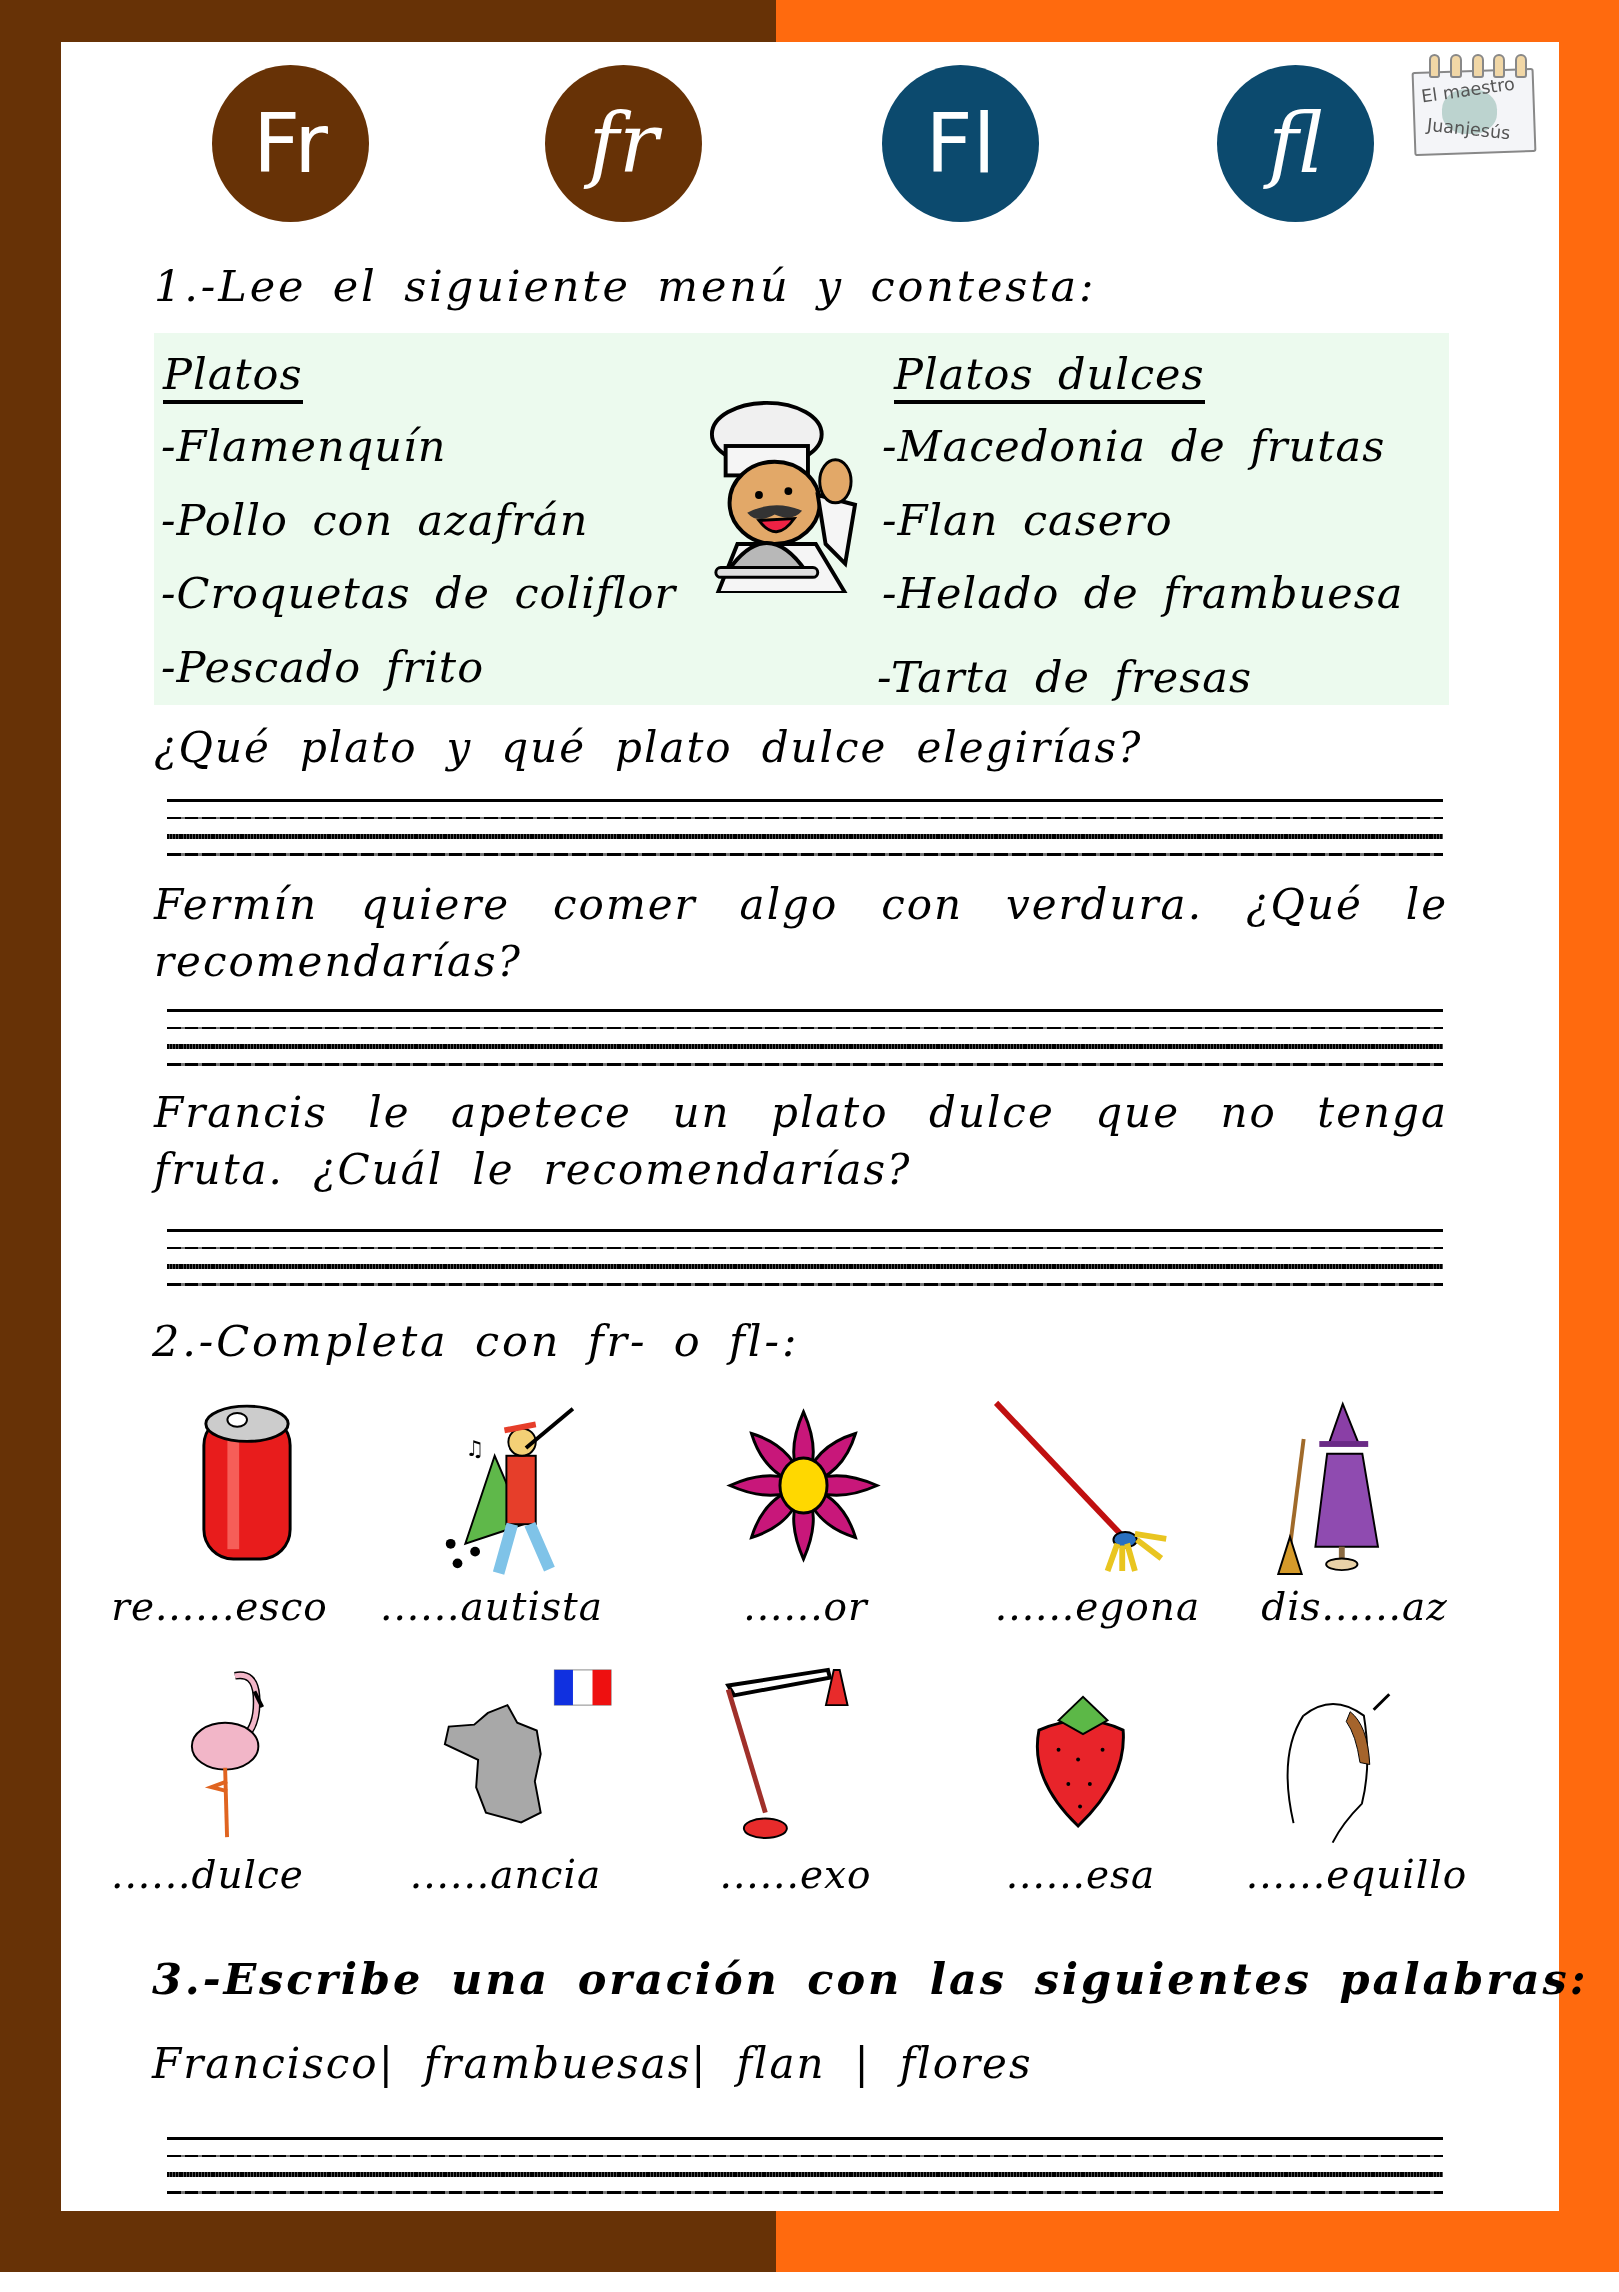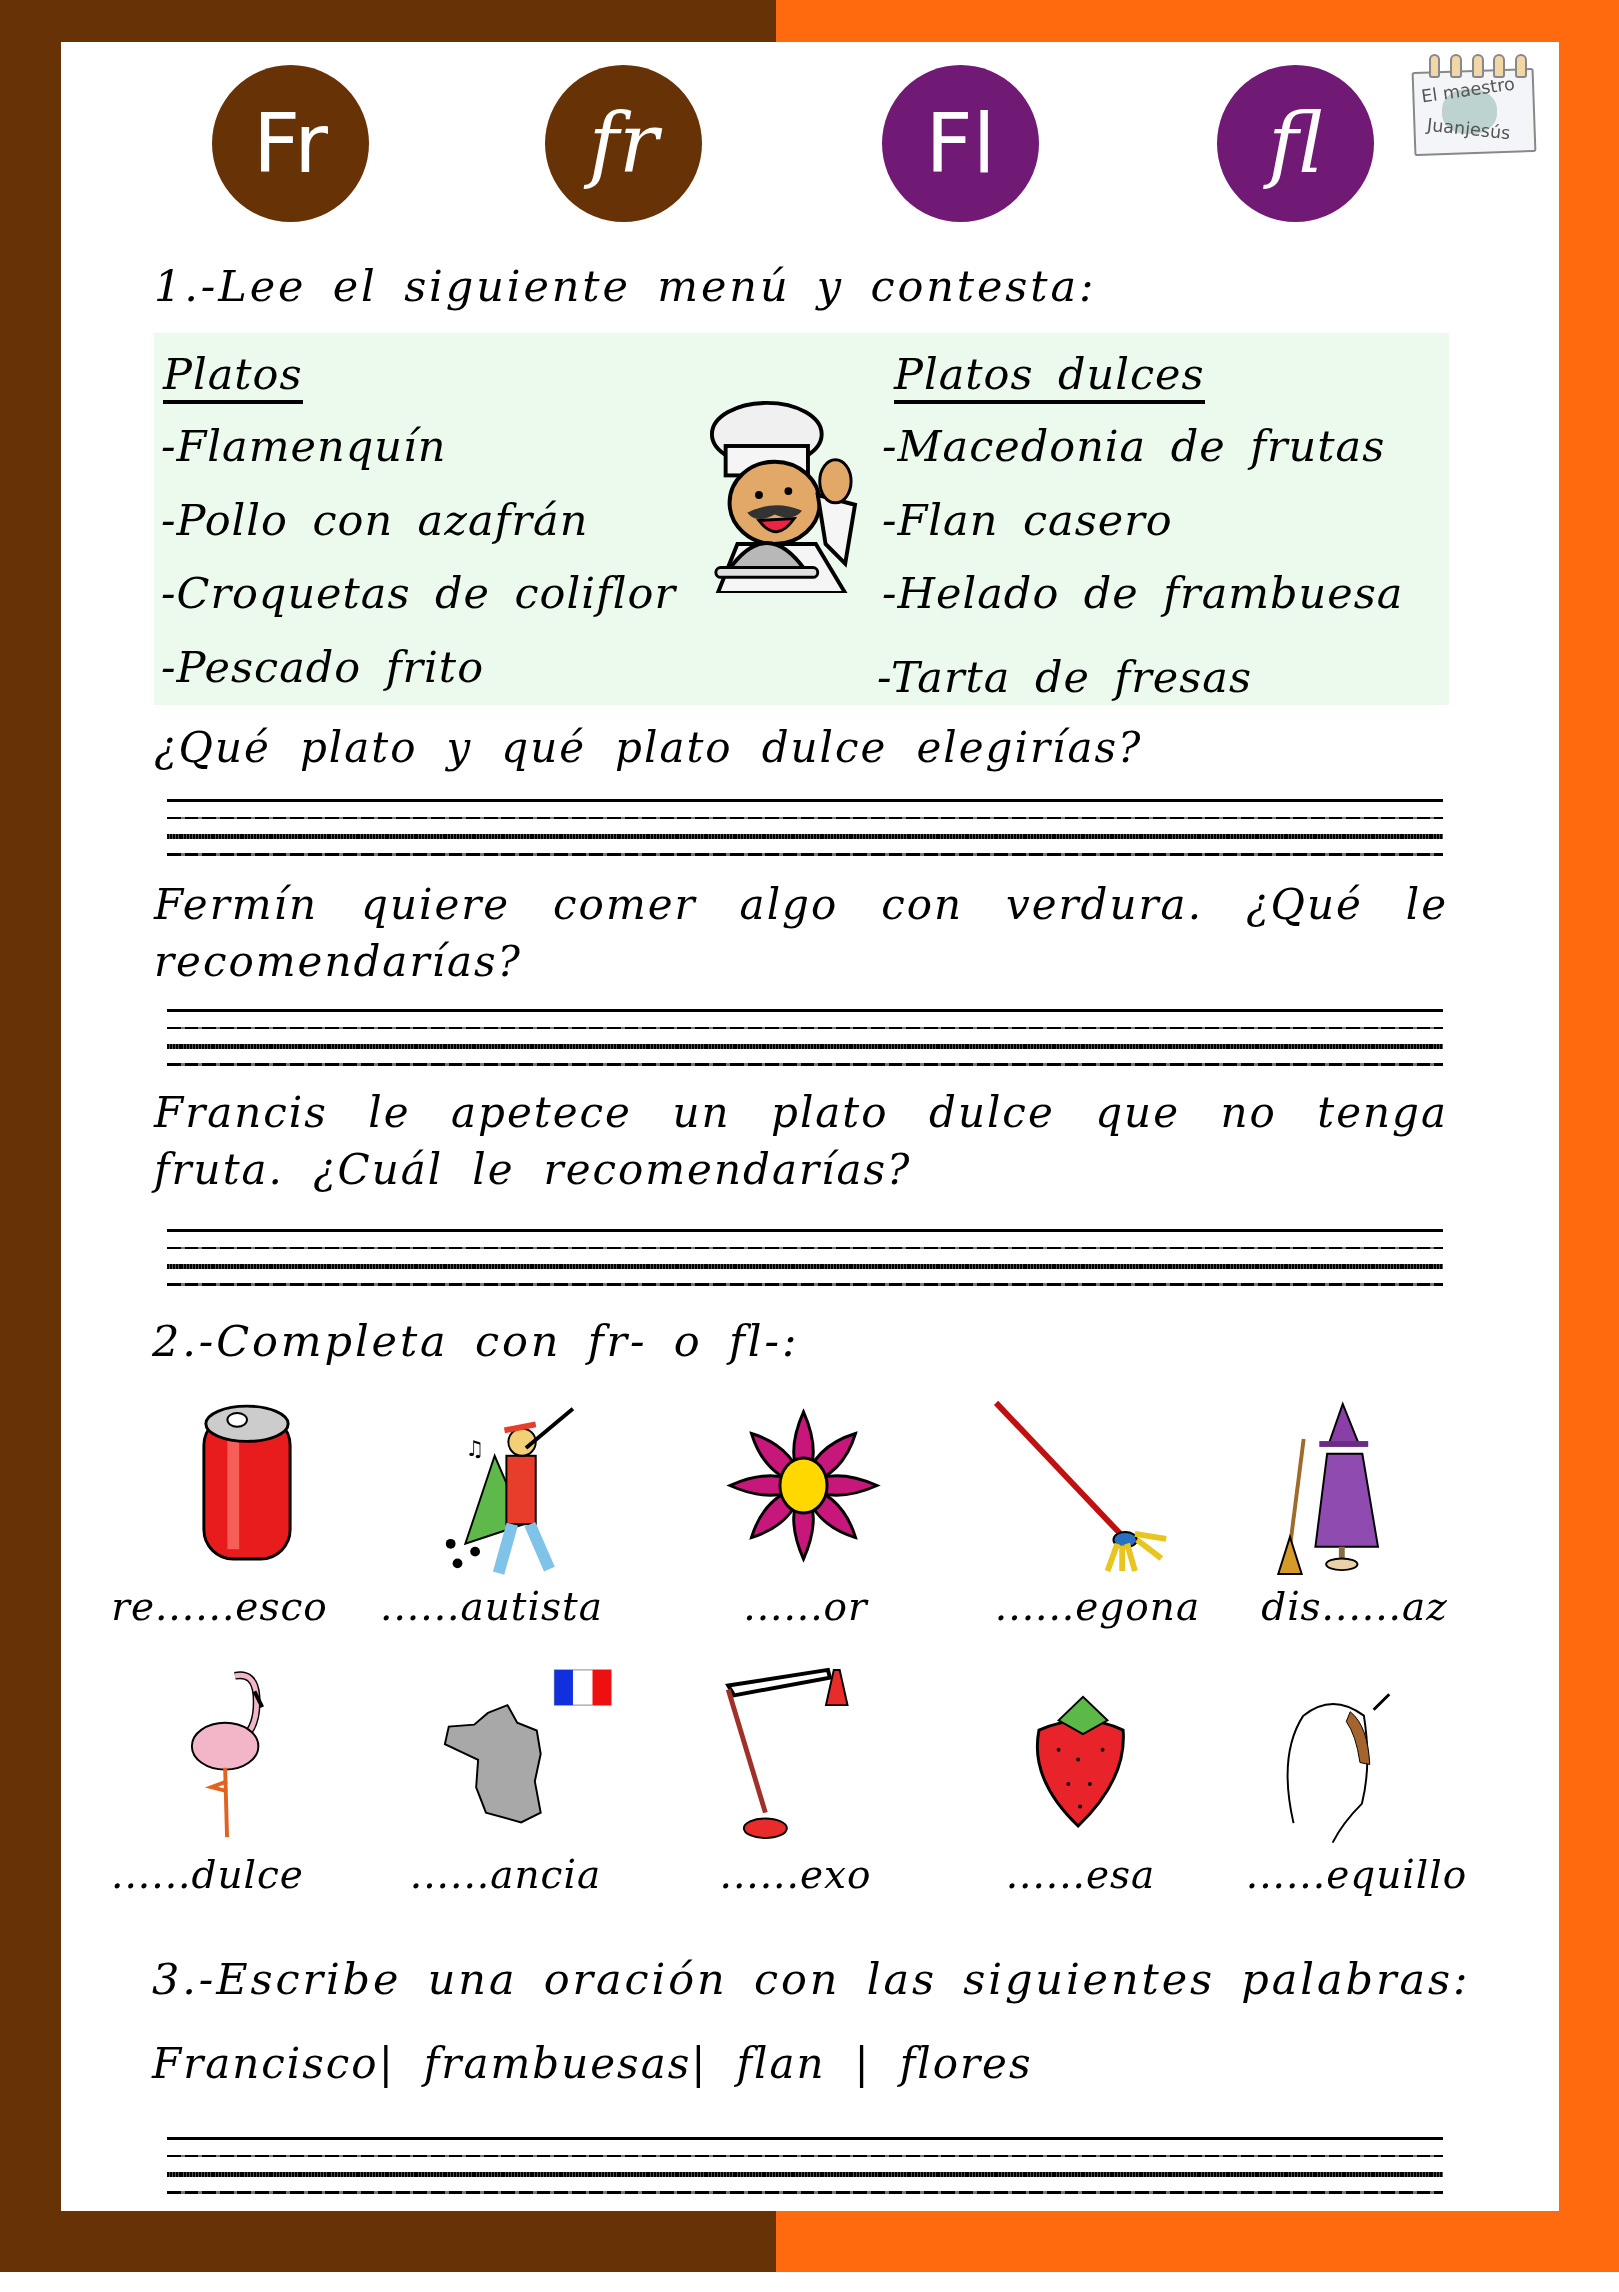--- a/index.html
+++ b/index.html
@@ -11,21 +11,21 @@
   .page { position: absolute; left: 61px; top: 42px; width: 1498px; height: 2169px; background: #ffffff; }
 
   .txt { position: absolute; font-family: "DejaVu Serif", serif; font-style: italic; white-space: nowrap; color: #000; }
 
   
   .circle { position: absolute; top: 65px; width: 157px; height: 157px; border-radius: 50%;
             display: flex; align-items: center; justify-content: center;
             color: #fff; font-size: 82px; font-family: "DejaVu Sans", sans-serif; }
   .circle.script { font-family: "DejaVu Serif", serif; font-style: italic; }
   .c-brown { background: #673206; }
-  .c-orange { background: #701a75; }
+  .c-orange { background: #0c4a6e; }
 
   
   .logo { position: absolute; left: 1409px; top: 54px; width: 133px; height: 102px; }
   .logo .pad { position: absolute; left: 3.9px; top: 15.7px; width: 122px; height: 84px; background: #f4f5f8;
                border: 2px solid #888; border-radius: 2.9px; transform: rotate(-2deg); }
   .logo .ring { position: absolute; top: 0; width: 11.8px; height: 23.5px; background: #f1d7a6; border: 2px solid #888;
                 border-radius: 5.9px 5.9px 2.9px 2.9px; }
   .logo .blob { position: absolute; left: 33px; top: 35px; width: 55px; height: 45px; background: #bcd3cf; border-radius: 45%; }
   .logo .l1 { position: absolute; left: 11.8px; top: 25.5px; font-size: 17.6px; color: #555; font-family: "DejaVu Sans", sans-serif; transform: rotate(-8deg); }
   .logo .l2 { position: absolute; left: 17.6px; top: 65px; font-size: 17.6px; color: #555; font-family: "DejaVu Sans", sans-serif; transform: rotate(6deg); }
@@ -227,21 +227,21 @@
   <path d="M78 26 Q96 40 98 80 L88 78 Q84 50 74 36 Z" fill="#a5642c" stroke="#000" stroke-width="1"></path>
   <line x1="118" y1="8" x2="102" y2="24" stroke="#000" stroke-width="3"></line>
 </svg>
 
 <div class="txt word" style="left:90px; top:1852px;">......dulce</div>
 <div class="txt word" style="left:388px; top:1852px;">......ancia</div>
 <div class="txt word" style="left:678px; top:1852px;">......exo</div>
 <div class="txt word" style="left:963px; top:1852px;">......esa</div>
 <div class="txt word" style="left:1239px; top:1852px;">......equillo</div>
 
-<div class="txt h1" style="left:152px; top:1946px;">3.-Escribe una oración con las siguientes palabras:</div>
+<div class="txt h1" style="left:152px; top:1946px;font-weight:bold;">3.-Escribe una oración con las siguientes palabras:</div>
 <div class="txt question" style="left:152px; top:2039px;text-align:center;">Francisco| frambuesas| flan | flores</div>
 <div class="lines" style="top:2137px;">
   <div class="ln" style="top:0"></div>
     <div class="ln dash" style="top:17.6px"></div>
     <div class="ln dot" style="top:35px"></div>
     <div class="ln dash" style="top:54px"></div>
 </div>
 
 
 </body></html>

